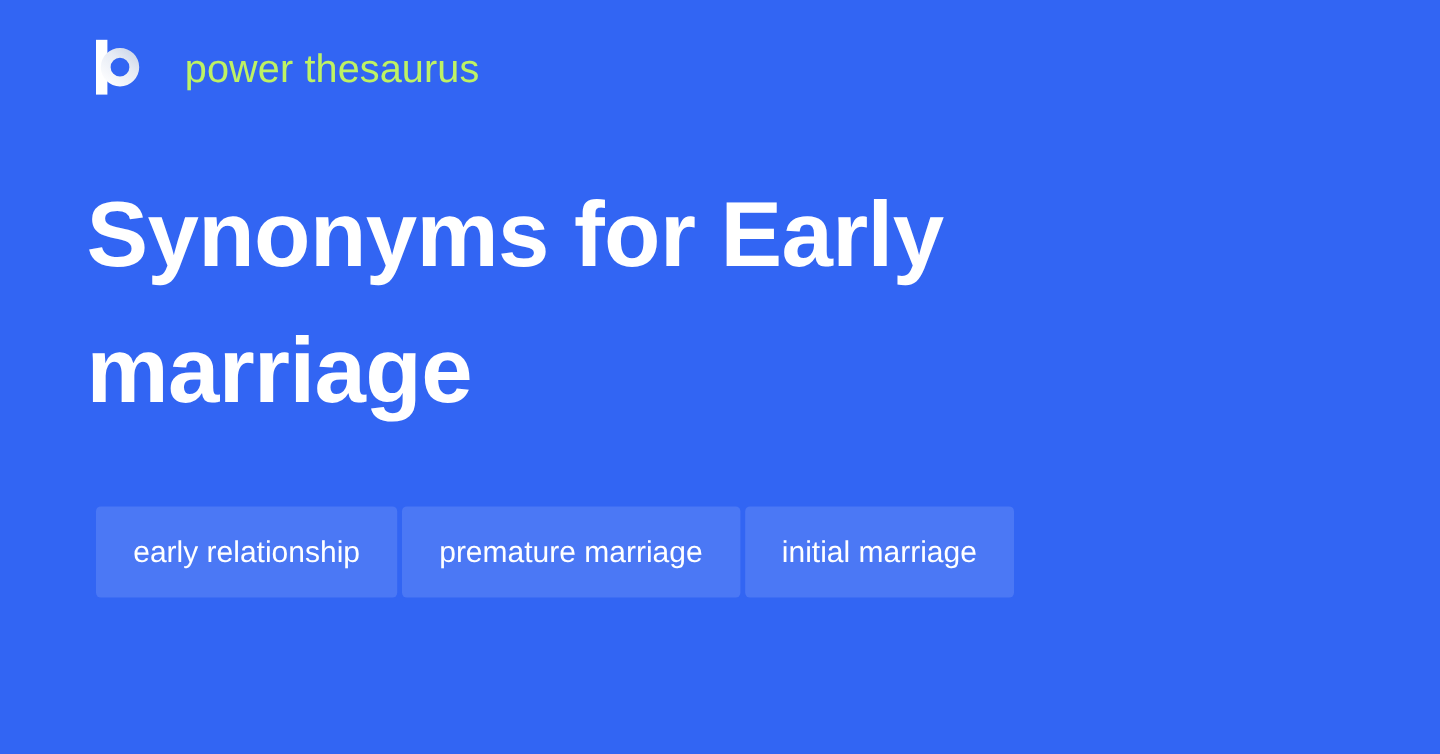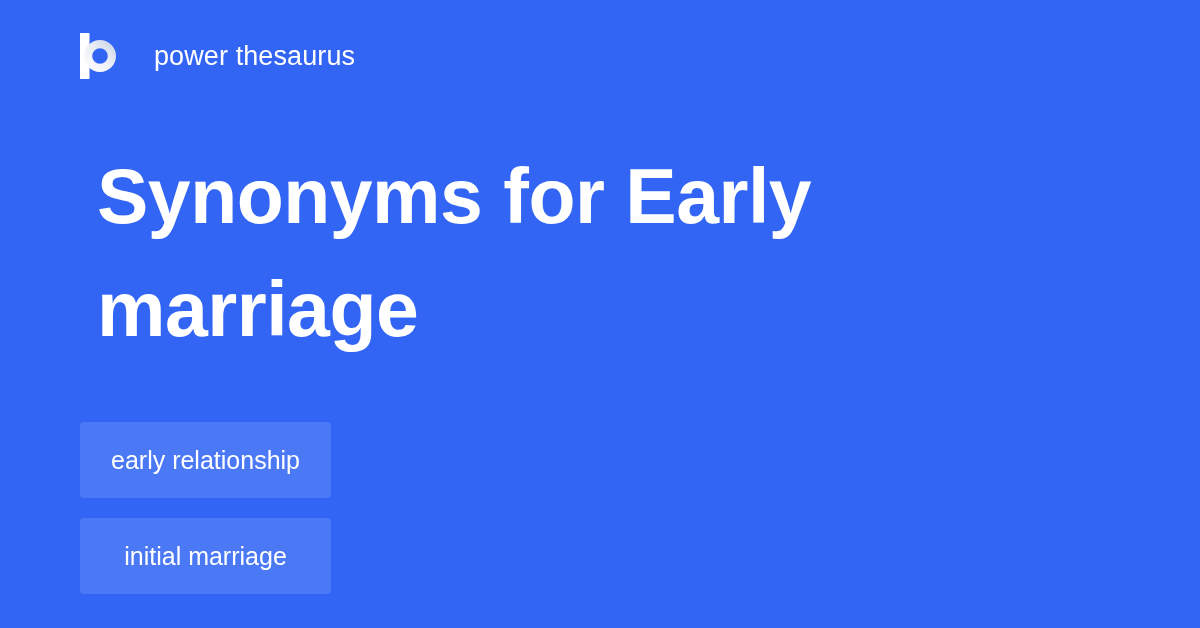--- a/index.html
+++ b/index.html
@@ -30,52 +30,51 @@
   }
 
   .logo-mark {
     width: 42px;
     height: 46px;
     display: block;
     flex: 0 0 auto;
   }
 
   .brand-name {
-    font-size: 27px;
+    font-size: 33px;
     font-weight: 500;
-    color: #ffffff;
+    color: #bef264;
     letter-spacing: 0.1px;
     line-height: 1;
     white-space: nowrap;
   }
 
   
   .headline {
     position: absolute;
-    left: 97px;
+    left: 72px;
     top: 140px;
     width: 900px;
     font-size: 77px;
     font-weight: 700;
     line-height: 1.47;
     color: #ffffff;
     letter-spacing: -0.5px;
   }
 
   
   .chips {
     position: absolute;
     left: 80px;
     top: 422px;
     width: 1040px;
     display: flex;
     flex-wrap: wrap;
-    gap: 20px 17px;
+    gap: 20px 4px;
     align-content: flex-start;
-    flex-direction: column;
   }
 
   .chip {
     background: #4b78f5;
     color: #ffffff;
     font-size: 25px;
     font-weight: 400;
     line-height: 1;
     border-radius: 4px;
     height: 76px;
@@ -110,14 +109,15 @@
     </svg>
   </span>
 
   <span class="brand-name">power thesaurus</span>
 </div>
 
 <h1 class="headline">Synonyms for Early marriage</h1>
 
 <div class="chips">
   <div class="chip">early relationship</div>
+  <div class="chip">premature marriage</div>
   <div class="chip">initial marriage</div>
 </div>
 
 </body></html>

